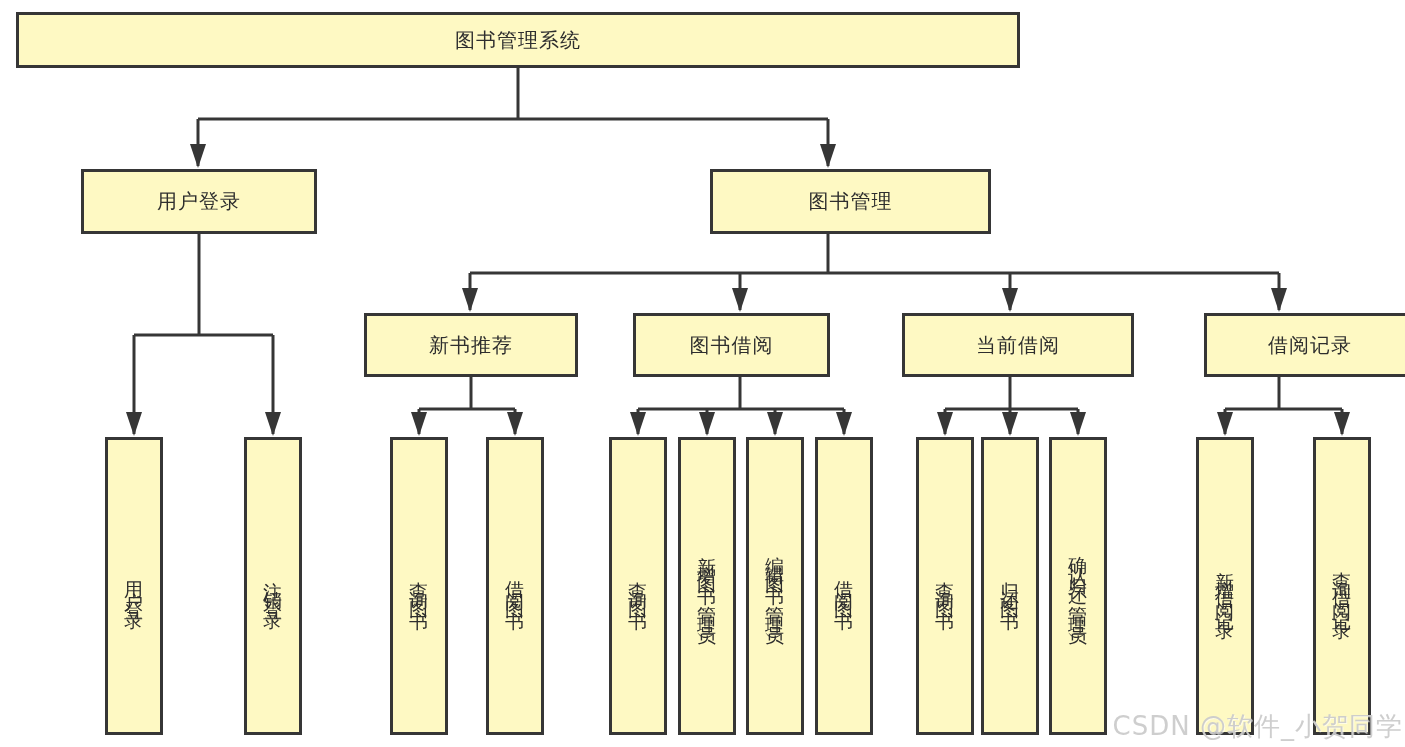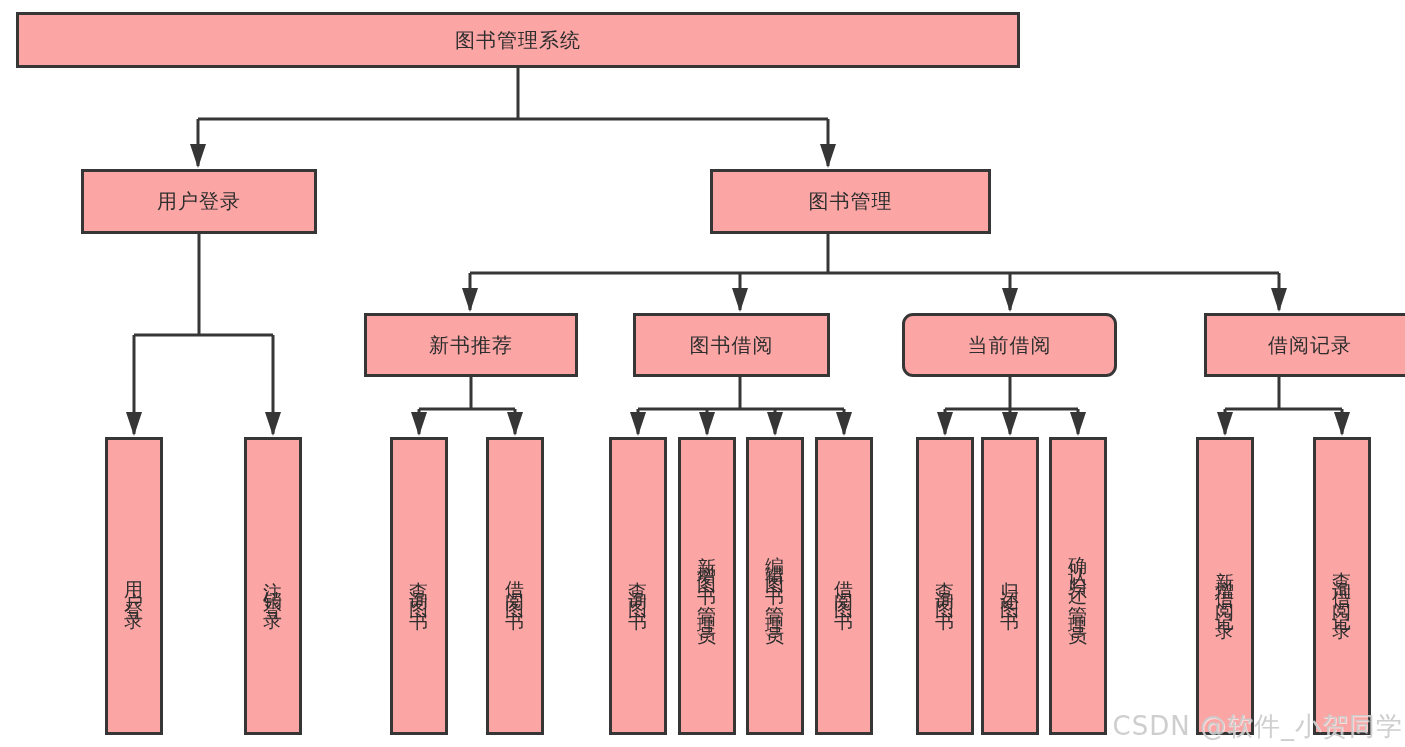--- a/index.html
+++ b/index.html
@@ -2,21 +2,21 @@
 <html><head>
 <meta charset="utf-8">
 <style>
   html,body{margin:0;padding:0;background:#ffffff;}
   .stage{
     position:relative;width:1405px;height:747px;background:#ffffff;
     font-family:"DejaVu Sans","Liberation Sans",sans-serif;overflow:hidden;
   }
   .connectors{position:absolute;left:0;top:0;z-index:0;}
   .box{
-    position:absolute;box-sizing:border-box;background:#fca5a5;
+    position:absolute;box-sizing:border-box;background:#fef9c3;
     border:3px solid #363636;color:#2e2e2e;
     display:flex;align-items:center;justify-content:center;z-index:1;
   }
   .root{left:16px;top:12px;width:1004px;height:56px;font-size:20px;letter-spacing:1px;}
   .lv2{top:169px;height:65px;font-size:20px;letter-spacing:1px;}
   .lv3{top:313px;height:64px;font-size:20px;letter-spacing:1px;}
   .leaf{top:437px;width:58px;height:298px;}
   .vtext{
     writing-mode:vertical-rl;text-orientation:mixed;
     font-size:19px;line-height:1;letter-spacing:10px;white-space:nowrap;
@@ -108,21 +108,21 @@
   <div class="box lv2" style="left:710px;width:281px;">
     <span>图书管理</span>
   </div>
 
   <div class="box lv3" style="left:364px;width:214px;">
     <span>新书推荐</span>
   </div>
   <div class="box lv3" style="left:633px;width:197px;">
     <span>图书借阅</span>
   </div>
-  <div class="box lv3" style="left:902px;width:215px;border-radius:11px;">
+  <div class="box lv3" style="left:902px;width:232px;">
     <span>当前借阅</span>
   </div>
   <div class="box lv3" style="left:1204px;width:212px;">
     <span>借阅记录</span>
   </div>
 
   <div class="box leaf" style="left:105px;">
     <span class="vtext">用户登录</span>
   </div>
   <div class="box leaf" style="left:244px;">

